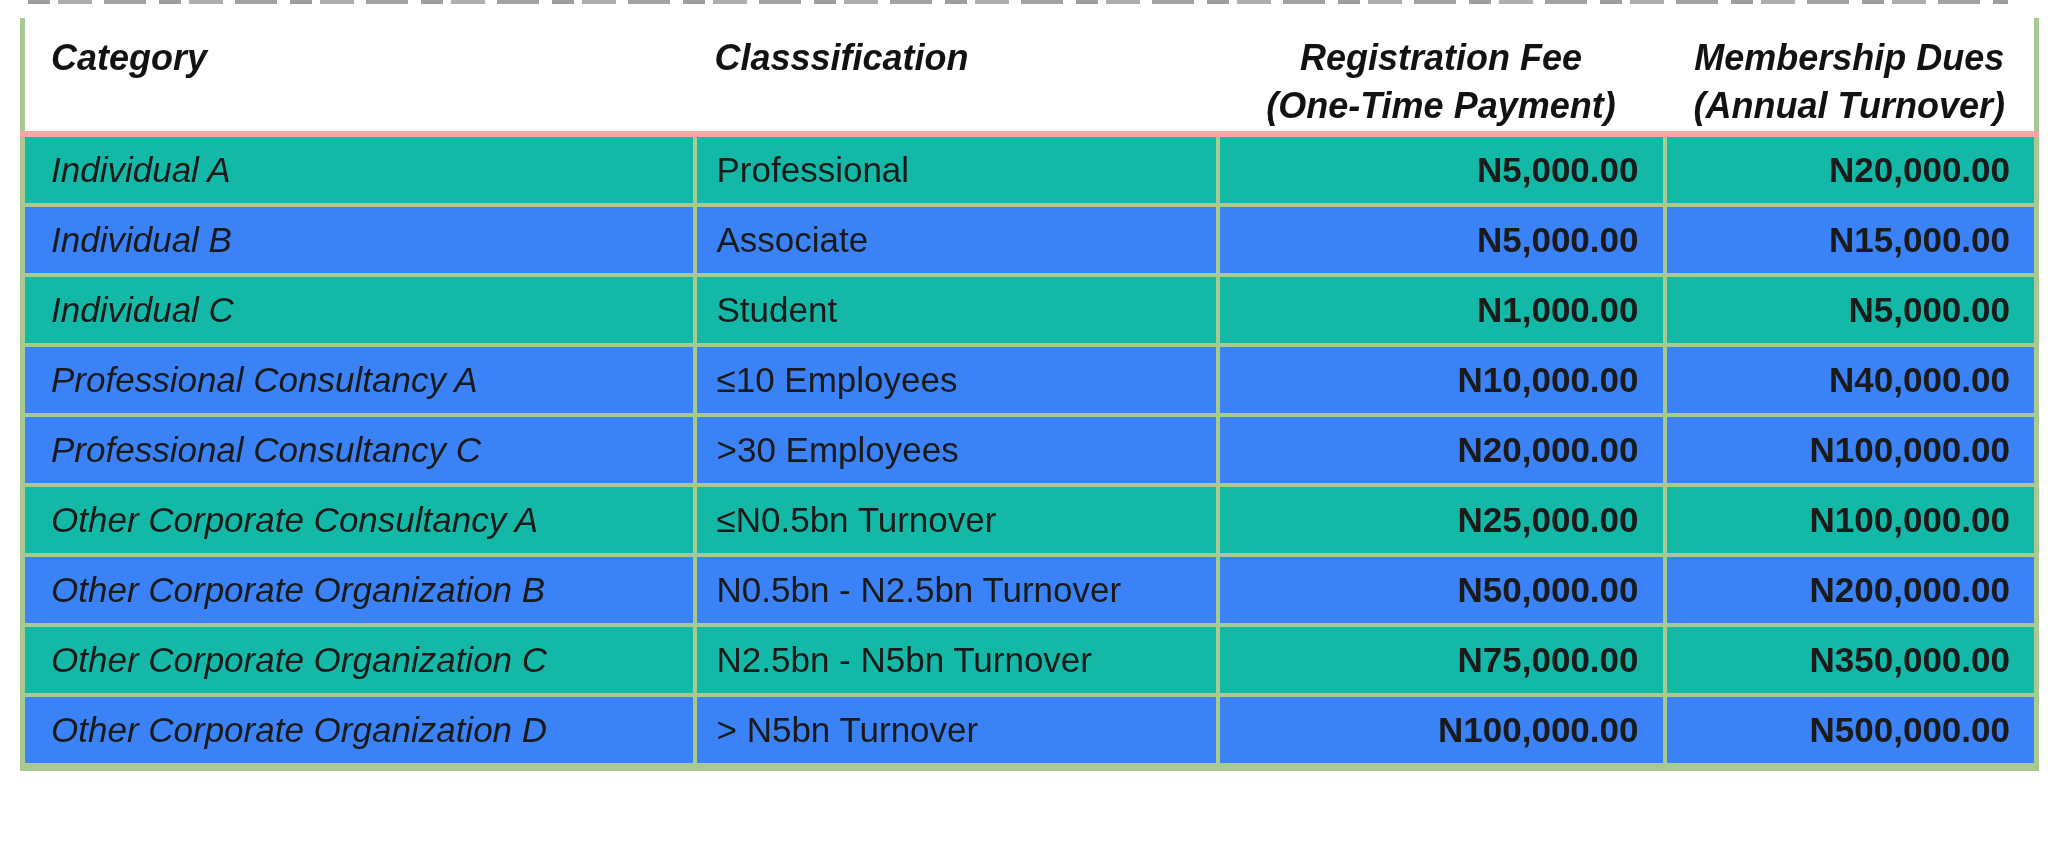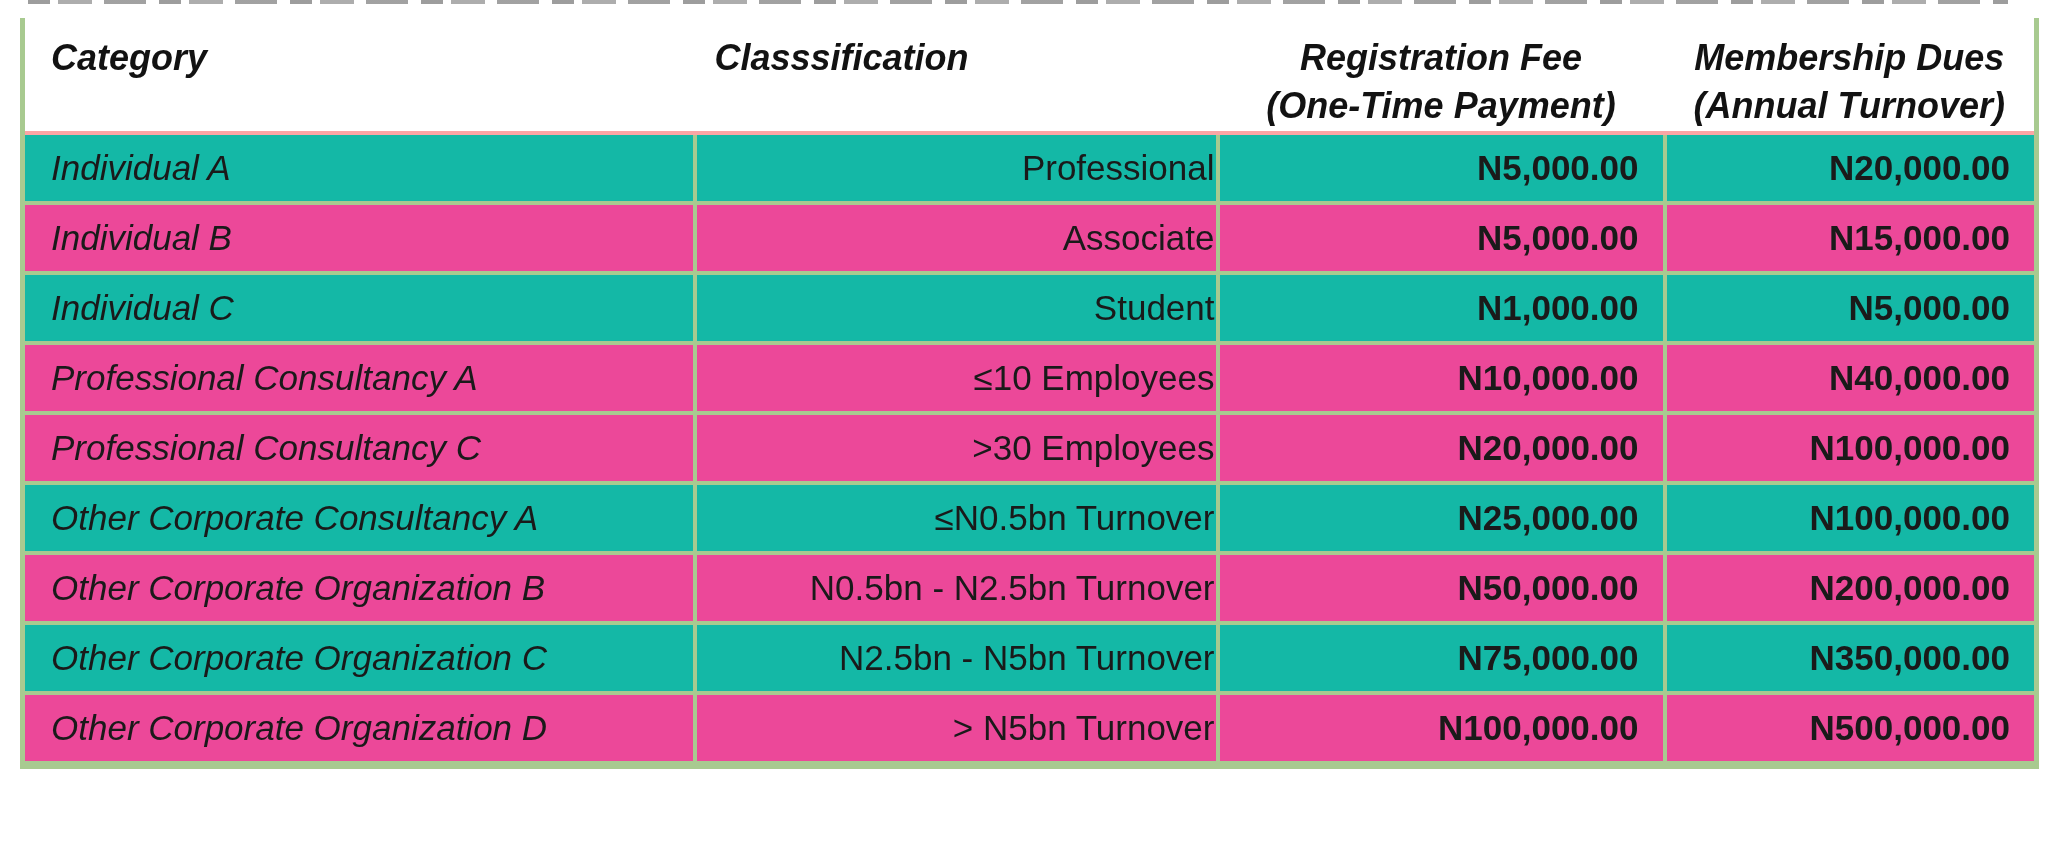--- a/index.html
+++ b/index.html
@@ -30,42 +30,42 @@
     margin: 18px 0 0 20px;
     border-left: 5px solid #a8ca90;
     border-right: 5px solid #a8ca90;
     border-bottom: 8px solid #a8ca90;
   }
   thead th {
     height: 96px;
     vertical-align: top;
     padding-top: 16px;
     border: none;
-    border-bottom: 4px solid #fca5a5;
+    border-bottom: 6px solid #fca5a5;
     font-size: 36px;
     font-weight: bold;
     font-style: italic;
     line-height: 1.32;
     color: #121212;
     background: #ffffff;
   }
   th.h-left  { text-align: left; }
   th.h-cat   { padding-left: 26px; }
   th.h-class { padding-left: 20px; }
   th.h-center{ text-align: center; }
   tbody td {
     height: 64px;
     border: 4px solid #a8ca90;
     font-size: 35px;
     vertical-align: middle;
-    background: #ec4899;
+    background: #3b82f6;
   }
   tr.green td { background: #14b8a6; }
   td.cat   { font-style: italic; padding-left: 26px; text-align: left; }
-  td.class { padding-left: 4px; text-align: right; }
+  td.class { padding-left: 20px; text-align: left; }
   td.money { text-align: right; padding-right: 24px; font-weight: bold; }
 </style>
 </head>
 <body>
 
 <div class="top-artifact"></div>
 
 <table class="fees">
   <colgroup>
     <col style="width:672px">

